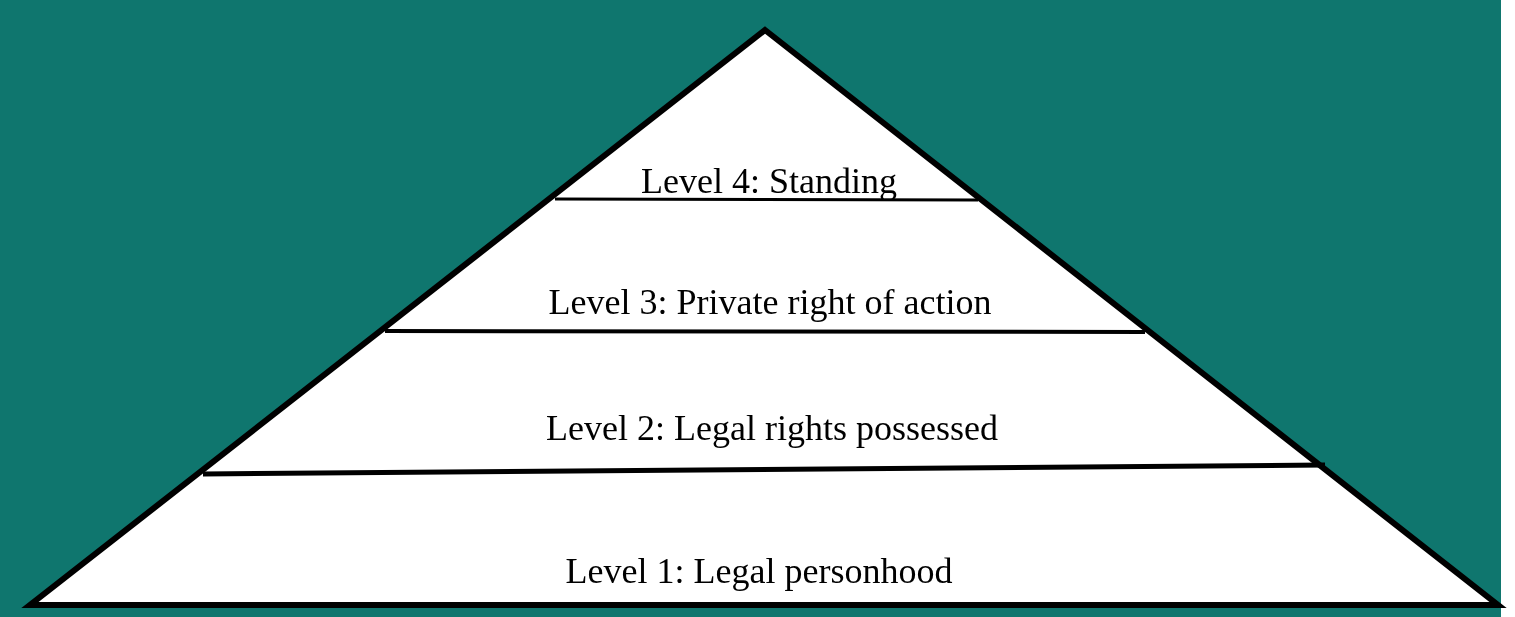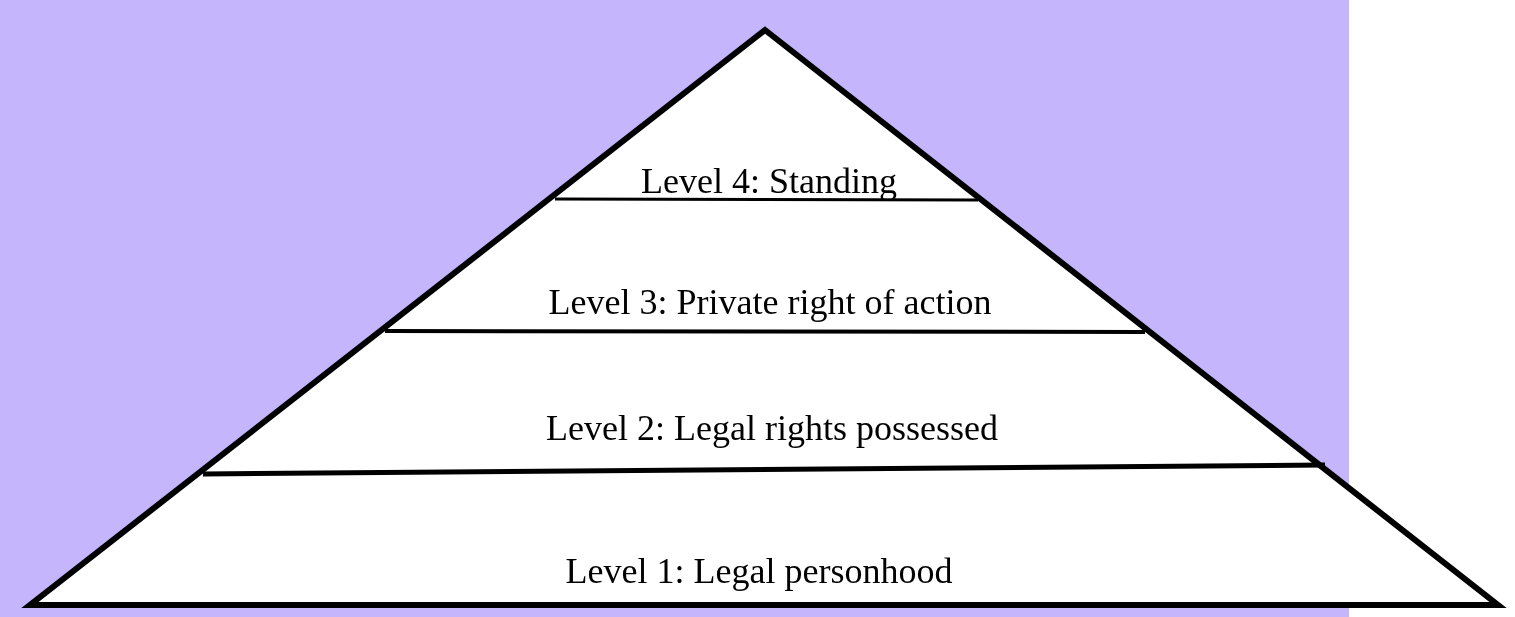--- a/index.html
+++ b/index.html
@@ -9,23 +9,23 @@
     background: #ffffff;
   }
   body {
     width: 1515px;
     height: 617px;
     overflow: hidden;
     font-family: "Liberation Serif", "DejaVu Serif", serif;
   }
   #diagram-root {
     position: relative;
-    width: 1349px;
+    width: 1501px;
     height: 617px;
-    background: #c4b5fd;
+    background: #0f766e;
   }
   #pyramid-svg {
     position: absolute;
     top: 0;
     left: 0;
     width: 1515px;
     height: 617px;
     display: block;
   }
   .tier-label {

